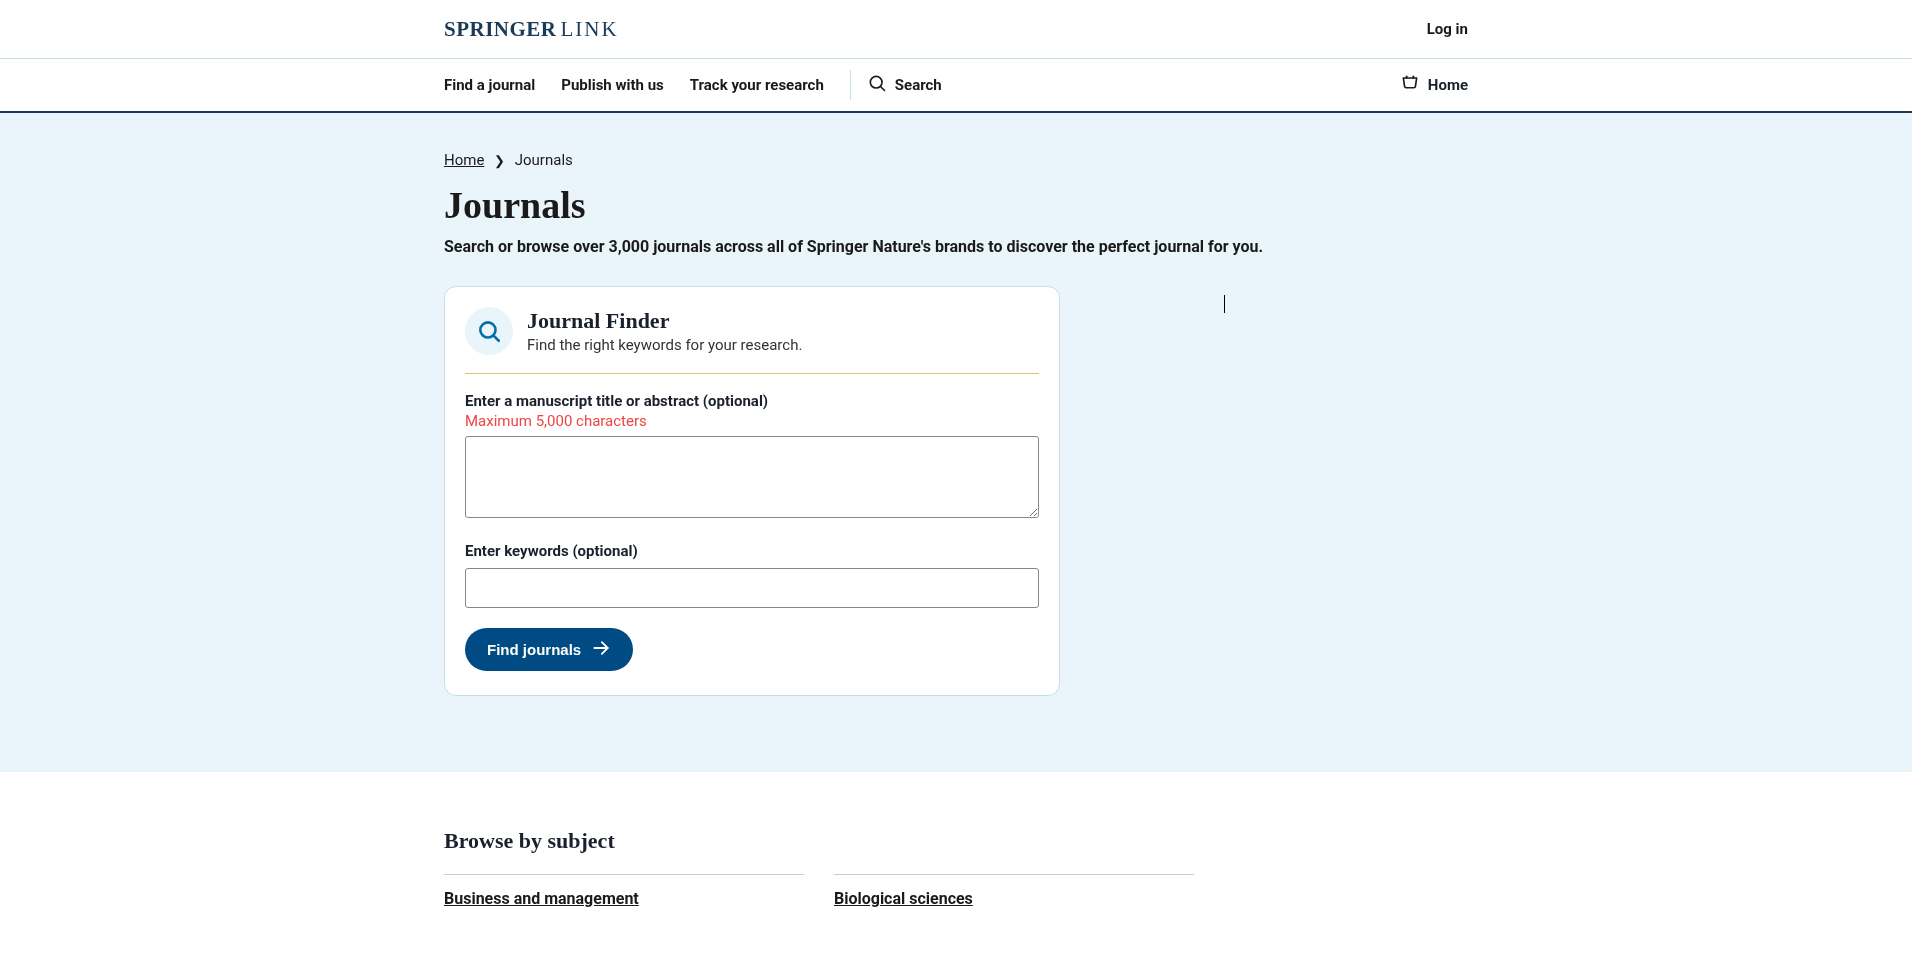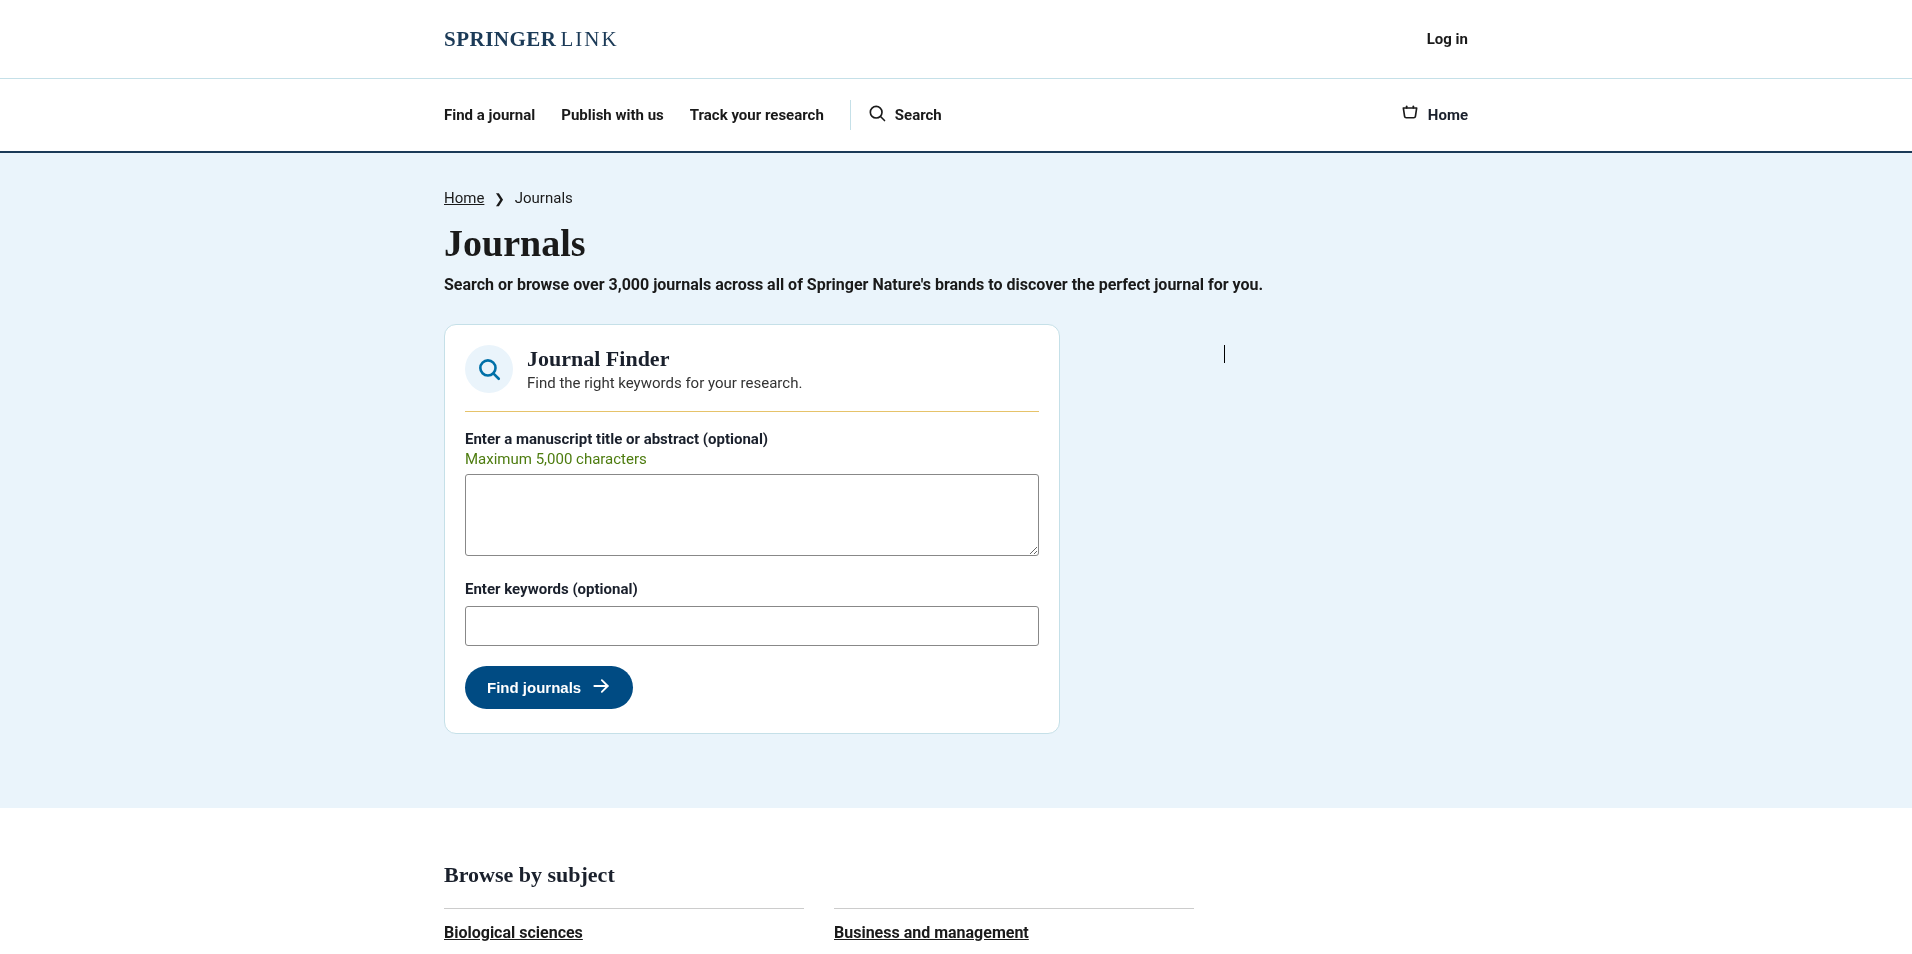--- a/index.html
+++ b/index.html
@@ -3,22 +3,22 @@
 <meta charset="utf-8">
 <style>
   * { box-sizing: border-box; margin: 0; padding: 0; }
   body {
     font-family: -apple-system, BlinkMacSystemFont, "Segoe UI", Roboto, "Helvetica Neue", Arial, sans-serif;
     color: #1a202c;
     background: #fff;
   }
   .container {
     max-width: 1024px;
-    margin: 10px auto;
-    padding: 4px 0px;
+    margin: 0 auto;
+    padding: 16px 0px;
   }
   
   .topbar {
     border-bottom: 1px solid #c5e0e8;
     background: #fff;
   }
   .topbar-inner {
     display: flex;
     justify-content: space-between;
     align-items: center;
@@ -119,21 +119,21 @@
   }
   .finder-icon svg { width: 26px; height: 26px; stroke: #0070a8; }
   .finder-title {
     font-family: Georgia, 'Times New Roman', serif;
     font-size: 22px;
     font-weight: 800;
   }
   .finder-sub { font-size: 15px; color: #333; margin-top: 2px;}
   .form-group { margin-bottom: 20px; }
   .form-label { font-weight: 700; font-size: 15px; display: block; margin-bottom: 2px;}
-  .form-hint { font-size: 15px; color: #4d7c0f; margin-bottom: 6px; display: block;}
+  .form-hint { font-size: 15px; color: #ef4444; margin-bottom: 6px; display: block;}
   textarea.manuscript {
     width: 630px; max-width: 100%;
     height: 82px;
     border: 1px solid #888;
     border-radius: 3px;
     padding: 6px;
     font-size: 15px;
     font-family: inherit;
     resize: both;
   }
@@ -289,22 +289,22 @@
 
       <div class="caret-blink" style="left:780px; top:160px;"></div>
     </div>
   </div>
 
   <div class="browse-section">
     <div class="container">
       <h2 class="browse-title">Browse by subject</h2>
       <div class="subject-grid">
         <div class="subject-col">
+          <a class="subject-link">Business and management</a>
+        </div>
+        <div class="subject-col">
           <a class="subject-link">Biological sciences</a>
-        </div>
-        <div class="subject-col">
-          <a class="subject-link">Business and management</a>
         </div>
       </div>
     </div>
   </div>
 
 </div>
 
 </body></html>

